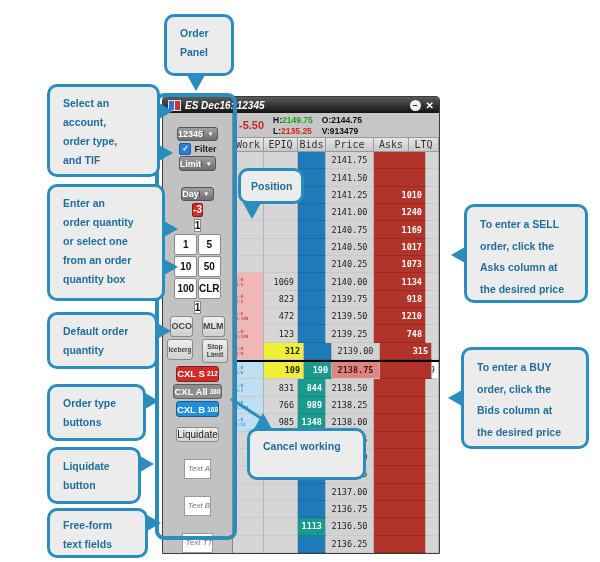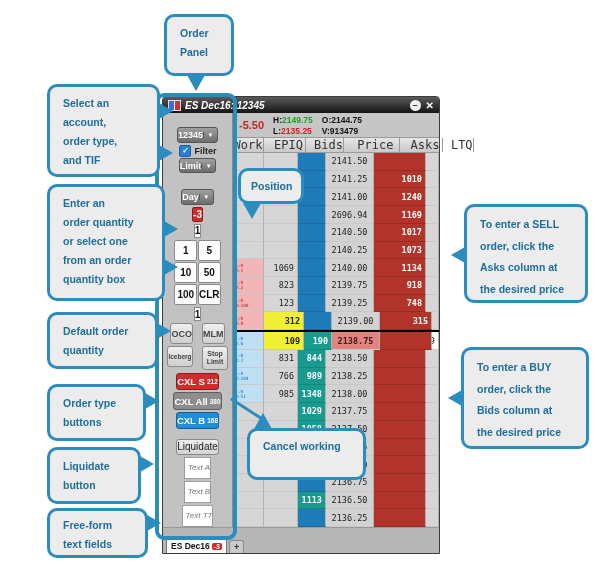--- a/index.html
+++ b/index.html
@@ -50,32 +50,32 @@
   .typebtn.two{font-size:7px;line-height:8px;height:22px;}
   .cxl{height:19px;margin-top:2px;border-radius:3px;color:#fff;font-weight:bold;font-size:9.5px;
        display:flex;align-items:center;justify-content:center;gap:2px;border:1px solid #555;}
   .cxl sup{font-size:6.5px;}
   .cxl-s{background:#d02c2c;border-color:#8e1b1b;margin-top:3px;}
   .cxl-all{background:#8d8d8d;border-color:#5e5e5e;}
   .cxl-b{background:#1e8fd8;border-color:#135f92;}
   .liqbtn{height:17px;margin-top:10px;background:linear-gradient(#efefef,#d3d3d3);
           border:1px solid #8a8a8a;border-radius:3px;font-size:10px;color:#222;
           display:flex;align-items:center;justify-content:center;}
-  .txtfield{height:25px;margin-top:2px;background:#fff;border:1px solid #9a9a9a;
+  .txtfield{height:25px;margin-top:17px;background:#fff;border:1px solid #9a9a9a;
             font-size:8px;font-style:italic;color:#777;display:flex;align-items:center;
             padding-left:3px;}
   
   .ladder{flex:1;display:flex;flex-direction:column;min-width:0;}
   .stats{flex:0 0 24px;display:flex;align-items:center;padding-left:6px;gap:9px;}
   .change{color:#cc2222;font-weight:bold;font-size:11px;}
   .statcol{display:flex;flex-direction:column;gap:1px;font-size:8.5px;font-weight:bold;color:#111;}
   .statcol .g{color:#1fa01f;} .statcol .r{color:#cc2222;margin-top:32px;}
   .hdr{flex:0 0 13px;display:flex;background:linear-gradient(#e6e6e6,#c9c9c9);
        border-top:1px solid #999;border-bottom:1px solid #999;
-       font-family:"DejaVu Sans Mono",monospace;font-size:12px;color:#333;gap:8px;}
+       font-family:"DejaVu Sans Mono",monospace;font-size:10px;color:#333;}
   .hdr div{display:flex;align-items:center;justify-content:center;border-right:1px solid #9a9a9a;
            box-sizing:border-box;}
   .rows{flex:1;display:flex;flex-direction:column;}
   .lrow{flex:1;display:flex;min-height:0;font-family:"DejaVu Sans Mono",monospace;font-size:8.5px;}
   .lrow.sep{border-bottom:2px solid #000;}
   .lcell{box-sizing:border-box;border-right:1px solid #b2b2b2;border-bottom:1px solid #c9c9c9;
          display:flex;align-items:center;justify-content:flex-end;padding-right:3px;
          background:#d6d6d6;color:#222;overflow:hidden;}
   .c-work{flex:0 0 31px;flex-direction:column;align-items:flex-start;justify-content:center;
           padding:0 0 0 2px;font-size:4.5px;line-height:5px;}
@@ -200,20 +200,28 @@
       </div>
       <div class="hdr">
         <div style="flex:0 0 31px">Work</div>
         <div style="flex:0 0 34px">EPIQ</div>
         <div style="flex:0 0 28px">Bids</div>
         <div style="flex:0 0 48px">Price</div>
         <div style="flex:0 0 35px">Asks</div>
         <div style="flex:1">LTQ</div>
       </div>
       <div class="rows">
+  <div class="lrow">
+    <div class="lcell c-work"></div>
+    <div class="lcell c-epiq"></div>
+    <div class="lcell c-bid"></div>
+    <div class="lcell c-price">2141.75</div>
+    <div class="lcell c-ask"></div>
+    <div class="lcell c-ltq"></div>
+  </div>
 
   <div class="lrow">
     <div class="lcell c-work"></div>
     <div class="lcell c-epiq"></div>
     <div class="lcell c-bid"></div>
     <div class="lcell c-price">2141.50</div>
     <div class="lcell c-ask"></div>
     <div class="lcell c-ltq"></div>
   </div>
 
@@ -232,21 +240,21 @@
     <div class="lcell c-bid"></div>
     <div class="lcell c-price">2141.00</div>
     <div class="lcell c-ask">1240</div>
     <div class="lcell c-ltq"></div>
   </div>
 
   <div class="lrow">
     <div class="lcell c-work"></div>
     <div class="lcell c-epiq"></div>
     <div class="lcell c-bid"></div>
-    <div class="lcell c-price">2696.94</div>
+    <div class="lcell c-price">2140.75</div>
     <div class="lcell c-ask">1169</div>
     <div class="lcell c-ltq"></div>
   </div>
 
   <div class="lrow">
     <div class="lcell c-work"></div>
     <div class="lcell c-epiq"></div>
     <div class="lcell c-bid"></div>
     <div class="lcell c-price">2140.50</div>
     <div class="lcell c-ask">1017</div>
@@ -279,20 +287,31 @@
               <div>E:0</div>
               <div>W:2</div>
             </div>
     <div class="lcell c-epiq">823</div>
     <div class="lcell c-bid"></div>
     <div class="lcell c-price">2139.75</div>
     <div class="lcell c-ask">918</div>
     <div class="lcell c-ltq"></div>
   </div>
 
+  <div class="lrow">
+    <div class="lcell c-work work-sell">
+              <div>E:0</div>
+              <div>W:100</div>
+            </div>
+    <div class="lcell c-epiq">472</div>
+    <div class="lcell c-bid"></div>
+    <div class="lcell c-price">2139.50</div>
+    <div class="lcell c-ask">1210</div>
+    <div class="lcell c-ltq"></div>
+  </div>
 
   <div class="lrow">
     <div class="lcell c-work work-sell">
               <div>E:0</div>
               <div>W:100</div>
             </div>
     <div class="lcell c-epiq">123</div>
     <div class="lcell c-bid"></div>
     <div class="lcell c-price">2139.25</div>
     <div class="lcell c-ask">748</div>
@@ -418,27 +437,20 @@
     <div class="lcell c-epiq"></div>
     <div class="lcell c-bid"></div>
     <div class="lcell c-price">2136.25</div>
     <div class="lcell c-ask"></div>
     <div class="lcell c-ltq"></div>
   </div>
 </div>
     </div>
   </div>
 
-  <div class="bottombar">
-    <div class="tab">
-      <span>ES Dec16</span>
-      <span class="tabbadge">-3</span>
-    </div>
-    <div class="plustab">+</div>
-  </div>
 </div>
 
 <div class="outline"></div>
 <div class="connector" style="left:228px;top:407px;width:36px;height:3px;transform:rotate(33deg);"></div>
 
 <div class="callout" style="left:164px;top:14px;width:70px;height:62px;">
   <div class="cline">Order</div>
   <div class="cline">Panel</div>
   <div class="tail down" style="left:20px;"></div>
 </div>

